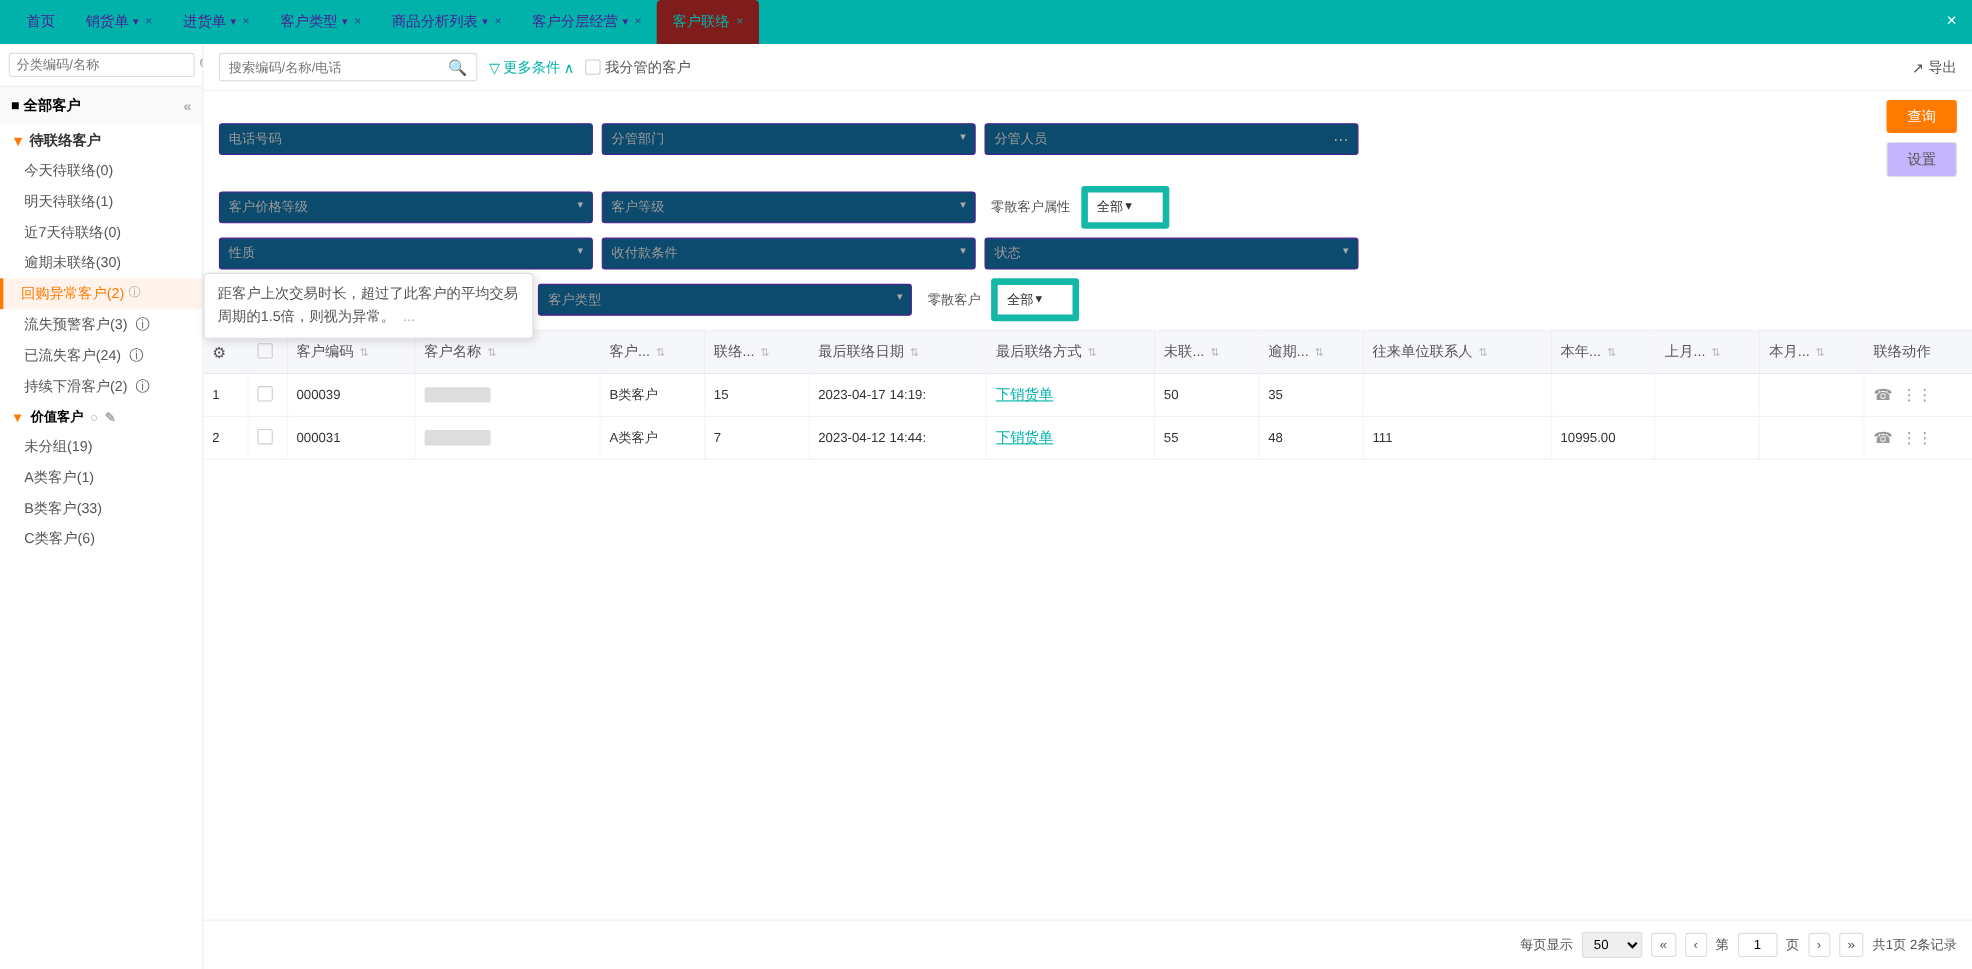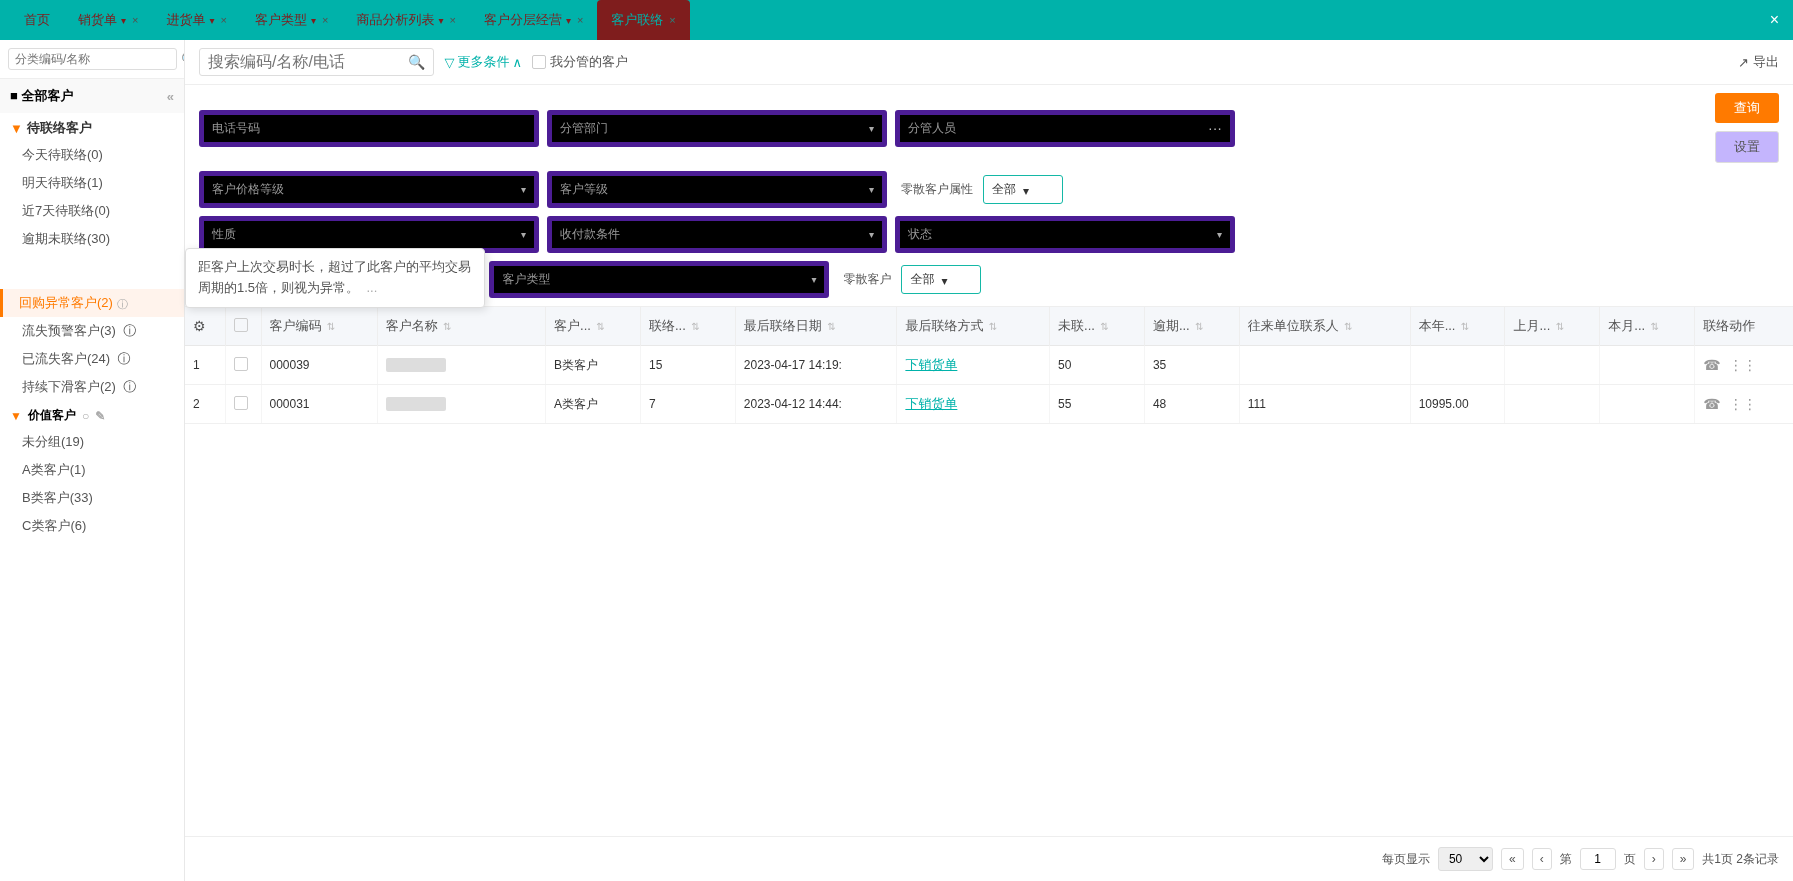--- a/index.html
+++ b/index.html
@@ -6,21 +6,21 @@
     body { background: #f5f5f5; overflow: hidden; width: 1793px; height: 881px; }
 
     
     .top-nav {
       display: flex; align-items: center;
       background: #00b2aa; height: 40px; padding: 0 10px;
       position: relative;
     }
     .nav-tab {
       display: flex; align-items: center; padding: 0 14px; height: 40px;
-      color: #7f1d1d; cursor: pointer; font-size: 13px; white-space: nowrap;
+      color: #4c1d95; cursor: pointer; font-size: 13px; white-space: nowrap;
       position: relative;
     }
     .nav-tab.active {
       background: #7f1d1d; color: #00b2aa; border-radius: 4px 4px 0 0;
     }
     .nav-tab .close-icon { margin-left: 6px; font-size: 11px; opacity: 0.7; }
     .nav-tab .arrow-icon { margin-left: 4px; font-size: 10px; }
     .top-nav-close {
       position: absolute; right: 14px; top: 50%; transform: translateY(-50%);
       color: #fff; cursor: pointer; font-size: 16px;
@@ -56,23 +56,23 @@
       display: flex; align-items: center; padding: 6px 10px 4px;
       color: #333; font-weight: bold; font-size: 12px; cursor: pointer;
     }
     .sidebar-group-label .tri { margin-right: 4px; color: #ff7a00; }
 
     .sidebar-item {
       padding: 5px 10px 5px 22px; cursor: pointer; color: #555; font-size: 12px;
     }
 
     .sidebar-item-special {
-      display: flex; align-items: flex-end;
+      display: flex; align-items: flex-start;
       padding: 5px 10px 5px 16px; cursor: pointer; font-size: 12px;
-      background: #fff3ec; color: #ff7a00; border-left: 3px solid #ff7a00; margin-top: 36px;
+      background: #fff3ec; color: #ff7a00; border-left: 3px solid #ff7a00;
     }
     .sidebar-item-special .info-icon { margin-left: 4px; color: #aaa; font-size: 11px; }
 
     .sidebar-group2 { padding: 6px 10px 4px; display: flex; align-items: center; gap: 6px; }
     .sidebar-group2 span { font-weight: bold; font-size: 12px; }
 
     
     .tooltip-box {
       position: absolute; left: 185px; top: 248px; z-index: 100;
       background: #fff; border: 1px solid #ddd; border-radius: 4px;
@@ -89,21 +89,21 @@
     
     .search-bar {
       display: flex; align-items: center; padding: 8px 14px; background: #fff;
       border-bottom: 1px solid #eee; gap: 10px; flex-wrap: wrap;
     }
     .search-input-wrap {
       display: flex; align-items: center; border: 1px solid #ddd; border-radius: 3px;
       padding: 4px 8px; background: #fff; min-width: 220px;
     }
     .search-input-wrap input {
-      border: none; outline: none; font-size: 16px; width: 200px;
+      border: none; outline: none; font-size: 12px; width: 200px;
     }
     .search-icon-btn { color: #00b2aa; cursor: pointer; font-size: 14px; }
     .more-filter-btn {
       display: flex; align-items: center; color: #00b2aa; cursor: pointer; gap: 3px; font-size: 12px;
     }
     .my-customer-wrap { display: flex; align-items: center; gap: 4px; font-size: 12px; color: #555; cursor: pointer; }
     .checkbox-custom { width: 14px; height: 14px; border: 1px solid #ccc; border-radius: 2px; display: inline-block; }
     .export-btn {
       margin-left: auto; display: flex; align-items: center; gap: 4px;
       color: #555; cursor: pointer; font-size: 12px;
@@ -111,42 +111,42 @@
 
     
     .filter-area {
       background: #fff; padding: 8px 14px; border-bottom: 1px solid #eee;
     }
     .filter-row {
       display: flex; align-items: center; gap: 8px; margin-bottom: 8px;
     }
     .filter-row:last-child { margin-bottom: 0; }
     .filter-item {
-      display: flex; align-items: center; flex: 1; border: 5px solid #4c1d95;
-      border-radius: 3px; padding: 5px 8px; background: #000000; cursor: pointer;
+      display: flex; align-items: flex-start; flex: 1; border: 1px solid #4c1d95;
+      border-radius: 3px; padding: 5px 8px; background: #0c4a6e; cursor: pointer;
       min-width: 160px; max-width: 340px;
     }
     .filter-item label { color: #999; font-size: 12px; margin-right: 8px; white-space: nowrap; }
     .filter-item-value { flex: 1; font-size: 12px; color: #333; }
     .filter-item-arrow { color: #aaa; font-size: 10px; }
     .filter-item-dots { color: #bbb; font-size: 14px; }
 
     .query-btn {
       background: #ff7a00; color: #fff; border: none; border-radius: 3px;
       padding: 6px 18px; cursor: pointer; font-size: 13px;
     }
     .settings-btn {
       background: #c4b5fd; color: #555; border: 1px solid #ddd; border-radius: 3px;
       padding: 6px 18px; cursor: pointer; font-size: 13px; margin-top: 4px;
     }
     .filter-inline-label {
       font-size: 12px; color: #555; white-space: nowrap; padding: 5px 6px;
     }
     .filter-inline-select {
-      display: flex; align-items: flex-end; border: 1px solid #14b8a6;
+      display: flex; align-items: flex-start; border: 6px solid #14b8a6;
       border-radius: 3px; padding: 5px 8px; min-width: 80px; cursor: pointer; background: #fff;
     }
     .filter-inline-select span { font-size: 12px; color: #333; flex: 1; }
 
     
     .table-wrapper {
       flex: 1; overflow: auto; background: #fff; margin: 0;
     }
     table {
       width: 100%; border-collapse: collapse; min-width: 1200px;

